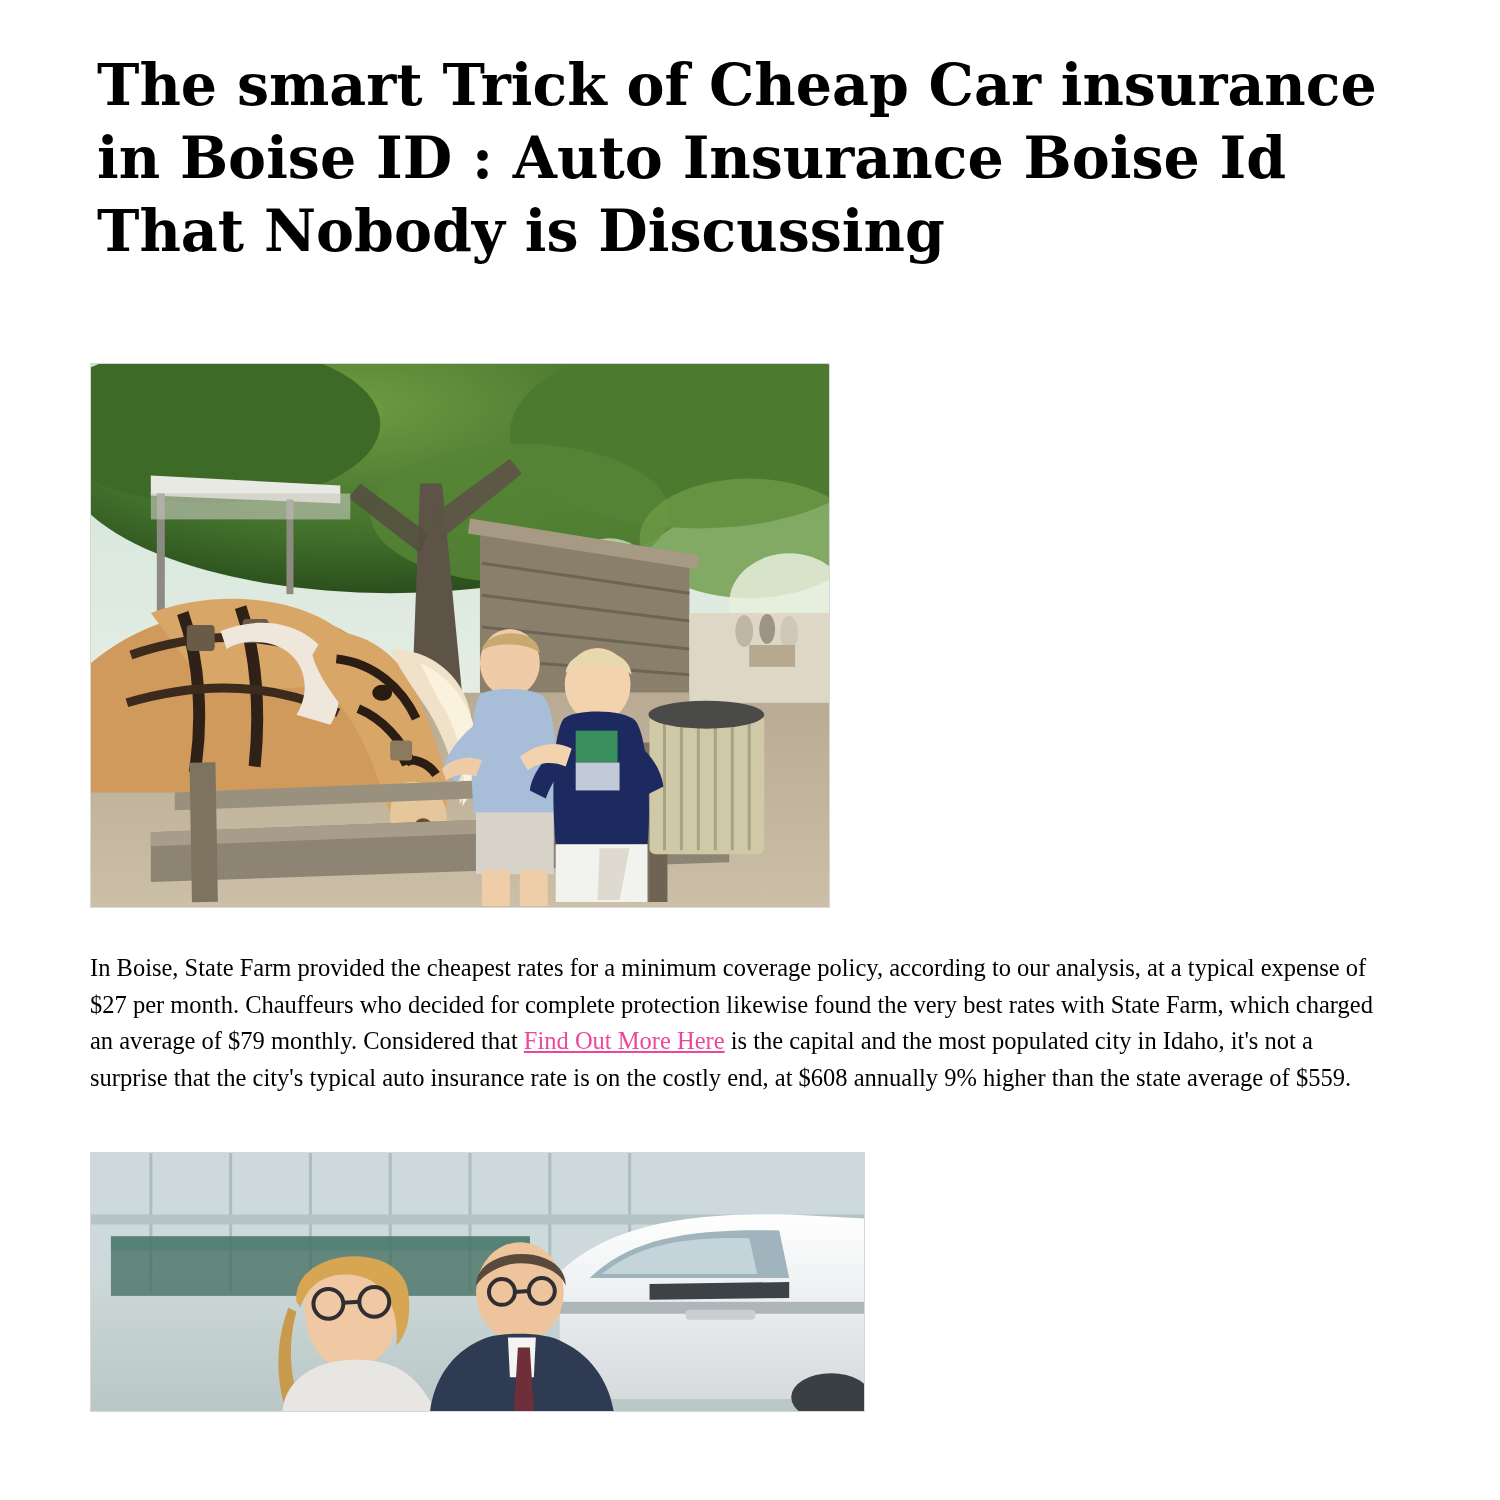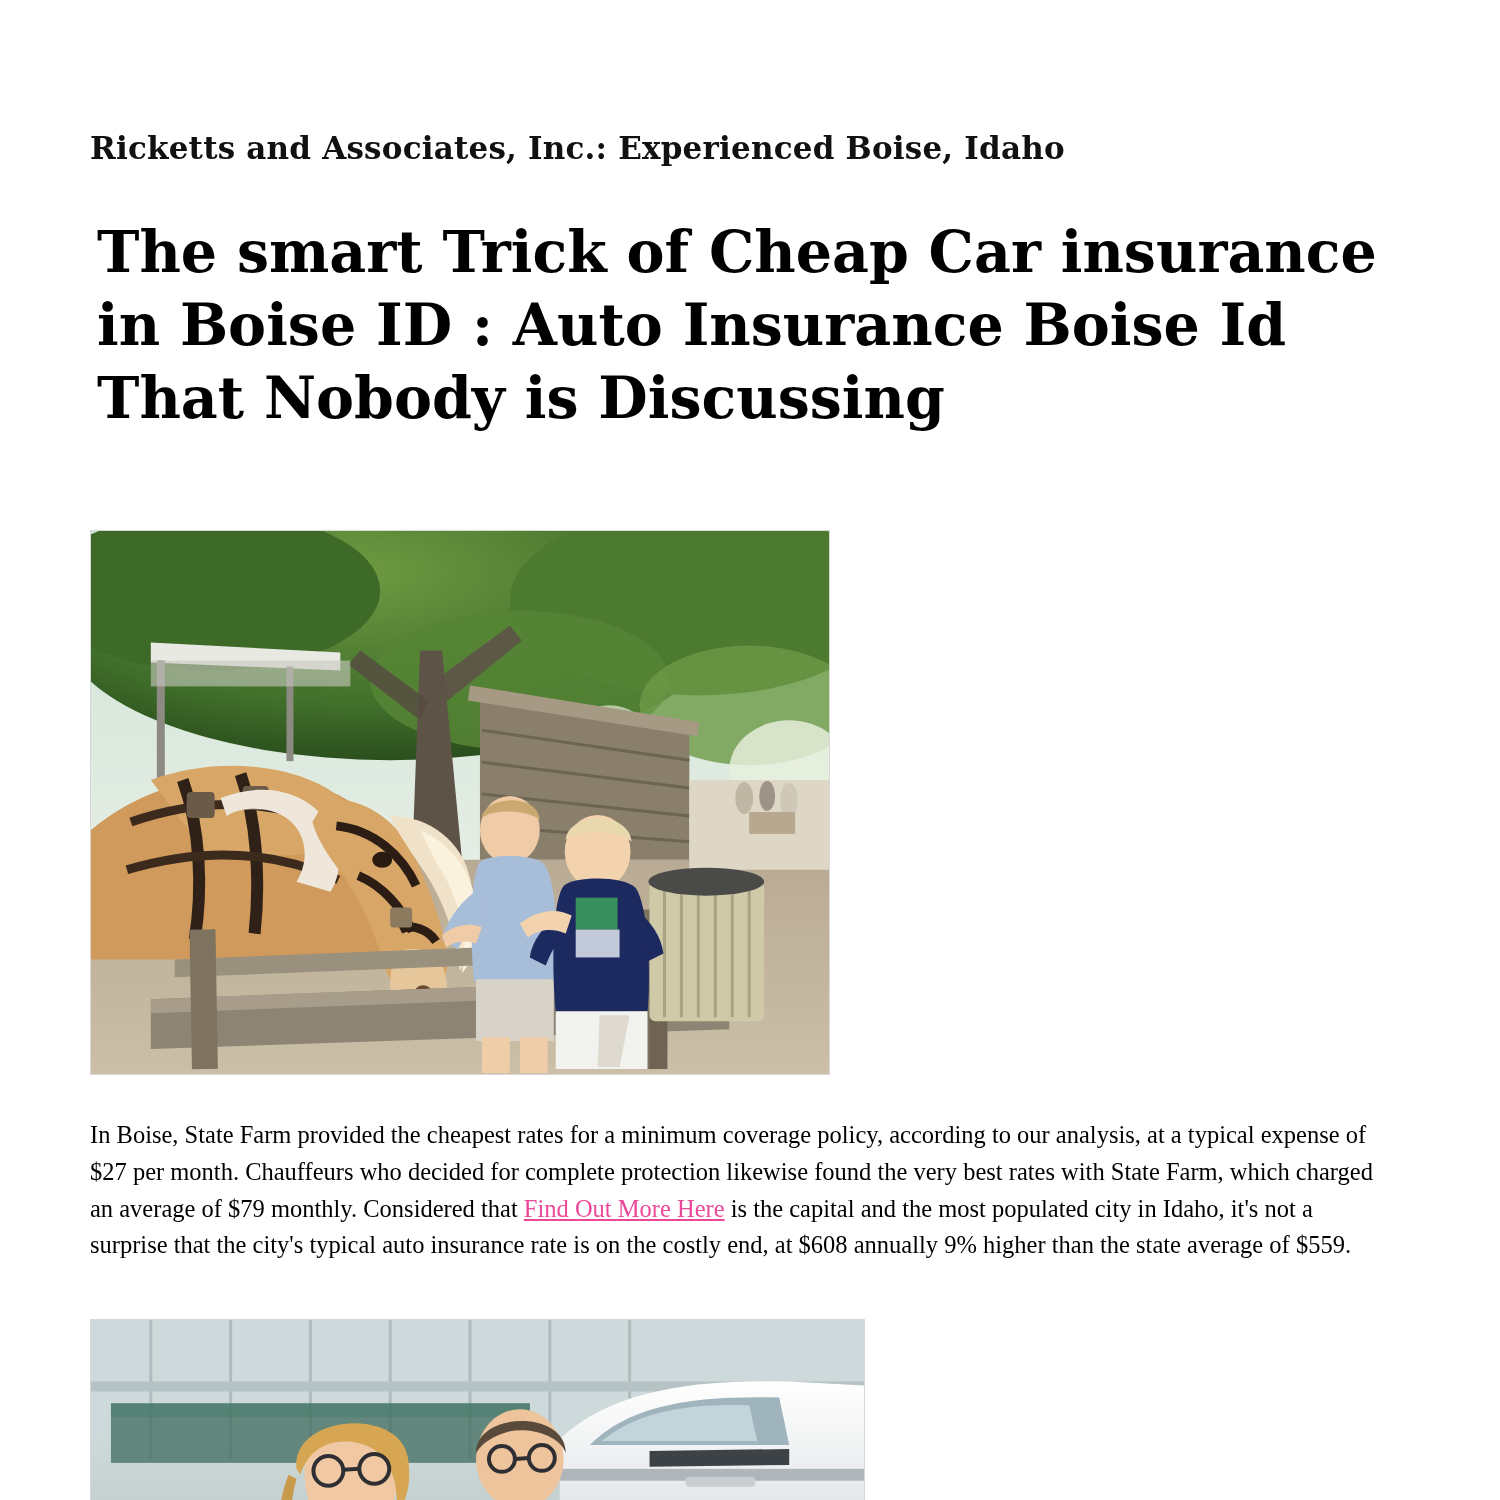--- a/index.html
+++ b/index.html
@@ -80,21 +80,20 @@
     box-sizing: border-box;
     overflow: hidden;
   }
   .photo2 svg { display: block; width: 100%; height: 100%; }
 </style>
 </head>
 <body>
 
 <div class="page">
 
-  <h1 class="site-title">Ricketts and Associates, Inc.: Experienced Boise, Idaho</h1>
 
   <h2 class="article-title">The smart Trick of Cheap Car insurance in Boise ID : Auto Insurance Boise Id That Nobody is Discussing</h2>
 
   <figure class="figure">
     <div class="photo">
       <svg viewBox="0 0 740 545" preserveAspectRatio="none" role="img">
         <defs>
           <linearGradient id="skyg" x1="0" y1="0" x2="0" y2="1">
             <stop offset="0%" stop-color="#cfe3d6"></stop>
             <stop offset="100%" stop-color="#f2f4ee"></stop>

